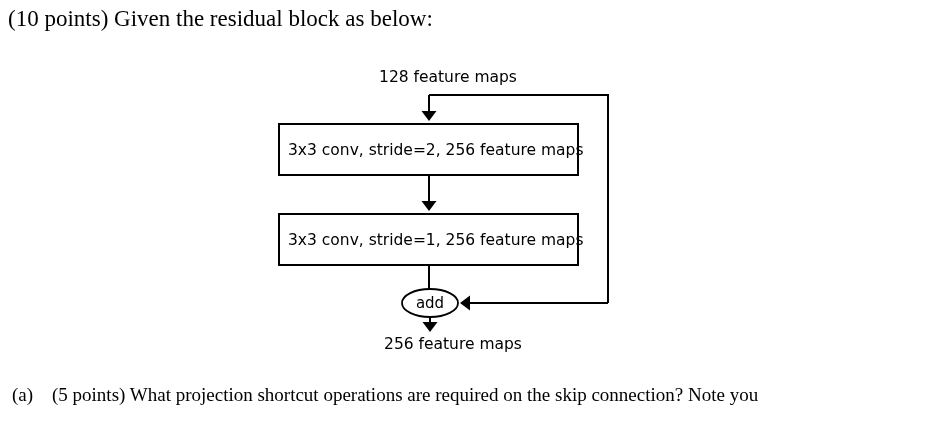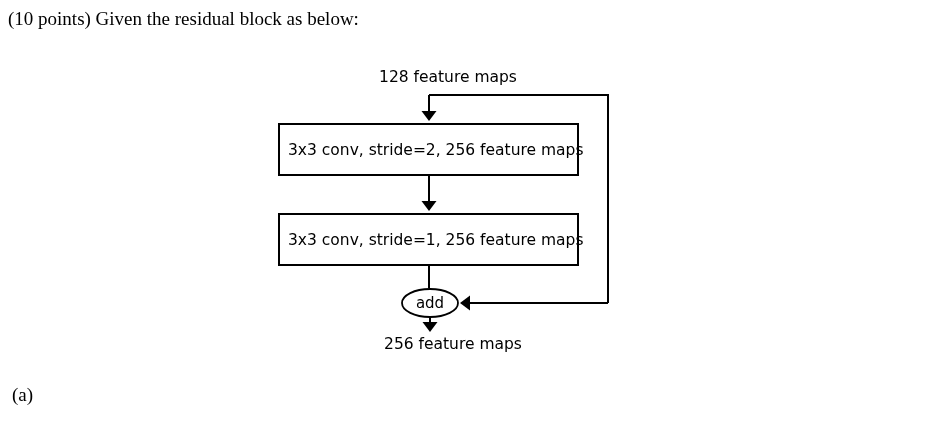--- a/index.html
+++ b/index.html
@@ -14,21 +14,21 @@
     font-family: "Liberation Serif", "DejaVu Serif", serif;
     color: #000000;
     overflow: hidden;
   }
 
   
   #prompt-intro {
     position: absolute;
     left: 8px;
     top: 6px;
-    font-size: 19px;
+    font-size: 23px;
     line-height: 26px;
     white-space: nowrap;
   }
 
   
   #subquestion-a {
     position: absolute;
     left: 12px;
     top: 381px;
     width: 912px;
@@ -132,14 +132,15 @@
     <path class="flow-line" d="M430,262 L430,273" marker-end="url(#arrowDown)"></path>
 
     <text class="diag-text" x="453" y="294" text-anchor="middle">256 feature maps</text>
 
   </svg>
 </div>
 
 <div id="subquestion-a">
   <span class="label-col">(a)</span>
   <span class="body-col">
+    <span class="line">(5 points) What projection shortcut operations are required on the skip connection? Note you</span>
   </span>
 </div>
 
 </body></html>

